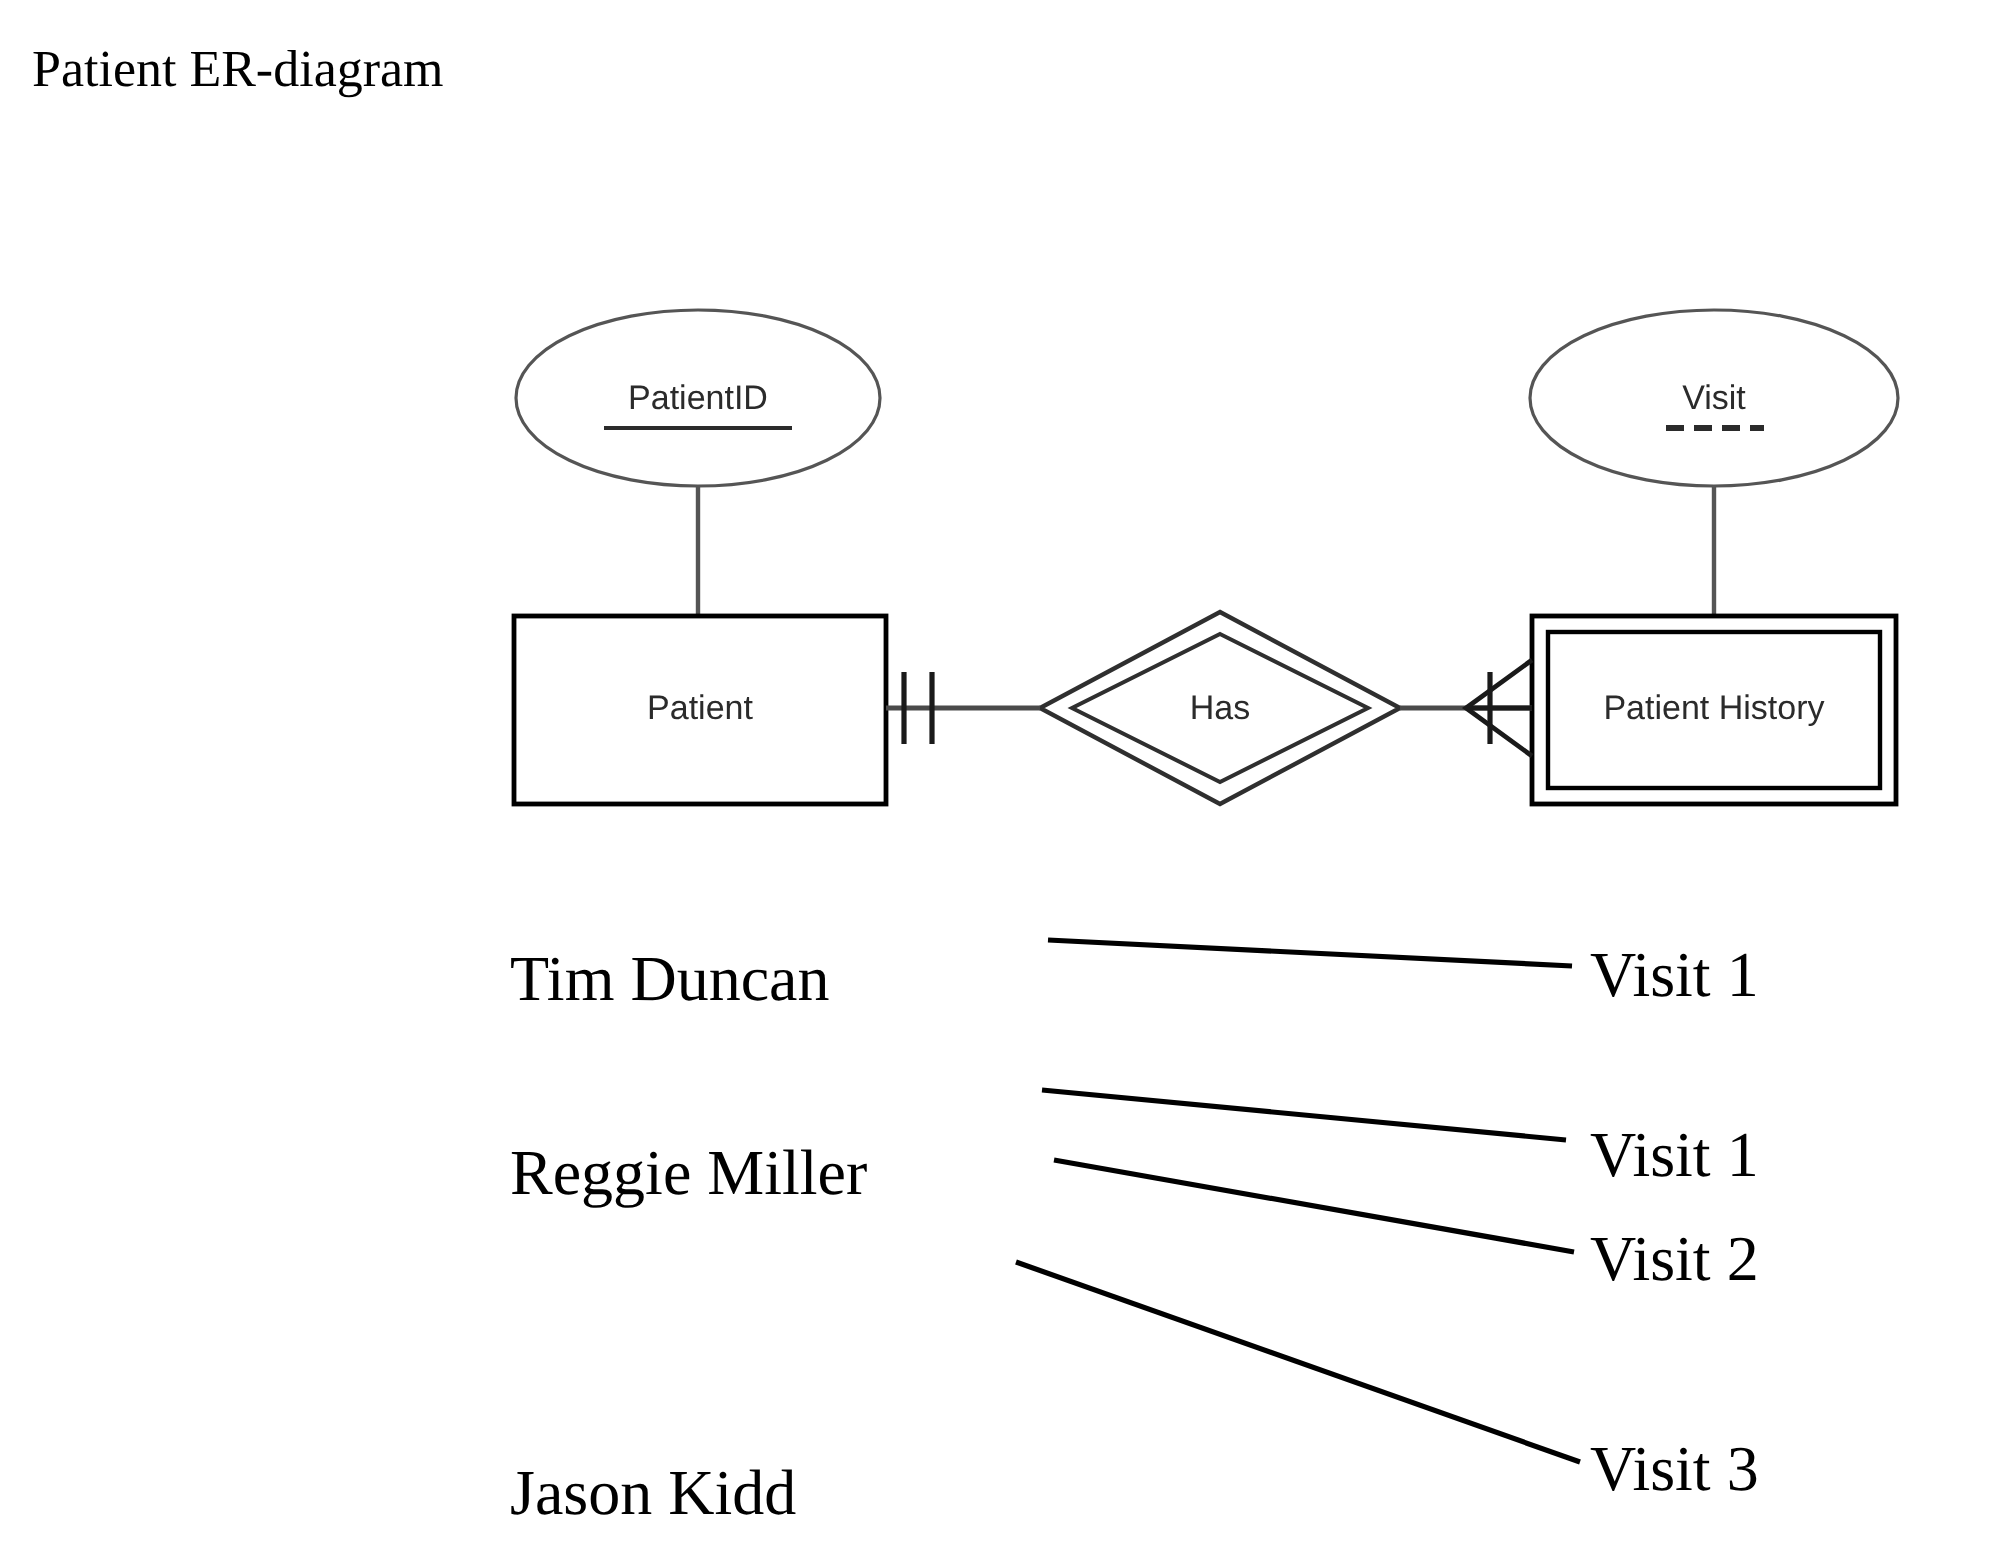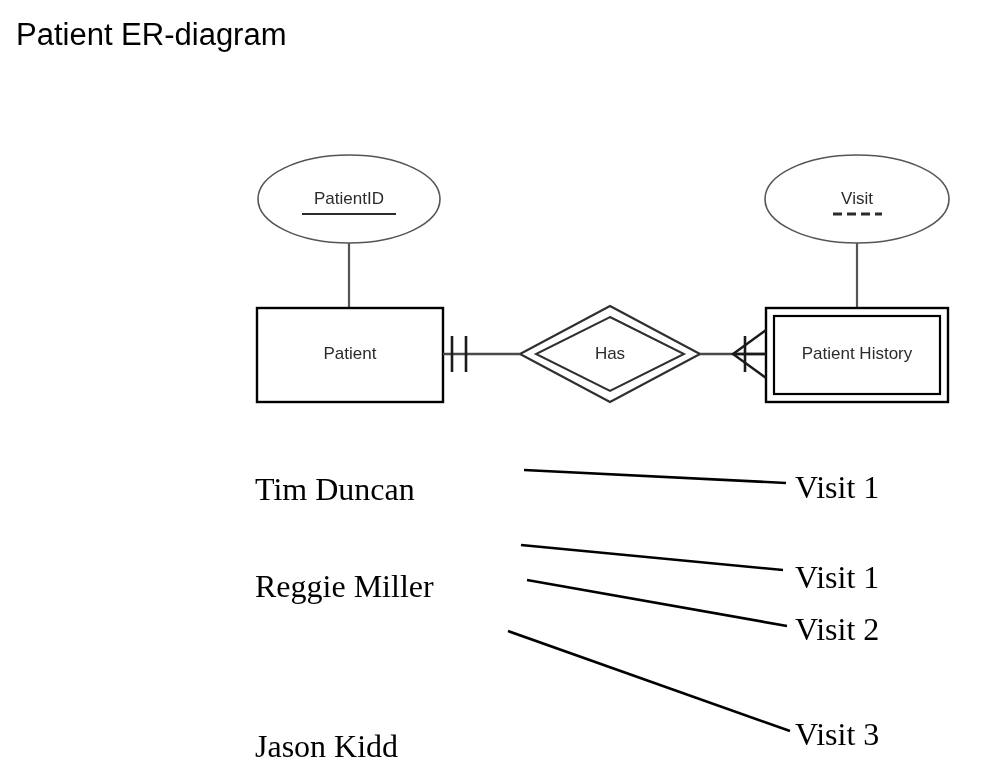--- a/index.html
+++ b/index.html
@@ -20,22 +20,22 @@
     position: absolute;
     left: 0;
     top: 0;
     width: 1000px;
     height: 782px;
   }
   #page-title {
     position: absolute;
     left: 16px;
     top: 16px;
-    font-family: Liberation Sans, sans-serif;
-    font-size: 31px;
+    font-family: Liberation Serif, serif;
+    font-size: 26px;
     line-height: 38px;
     color: #000000;
     white-space: nowrap;
   }
   
   #er-canvas {
     position: absolute;
     left: 0;
     top: 0;
     width: 1000px;

